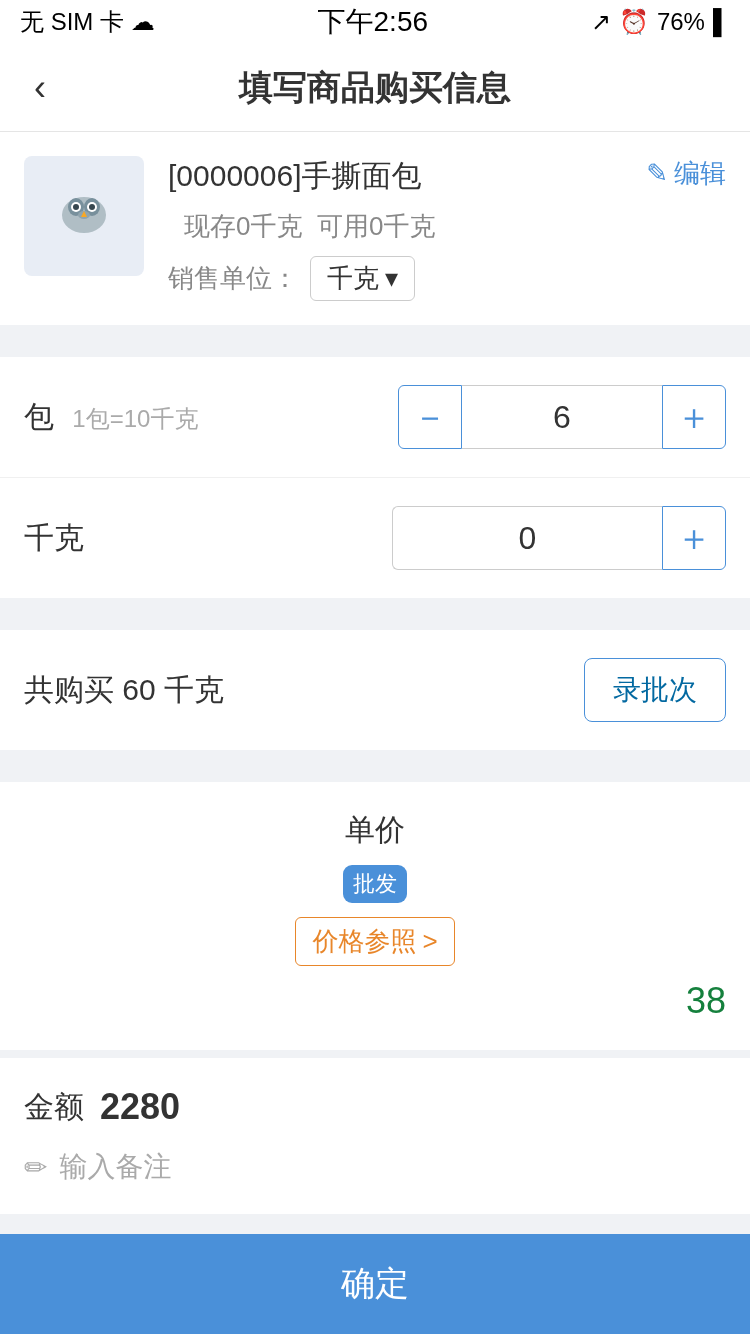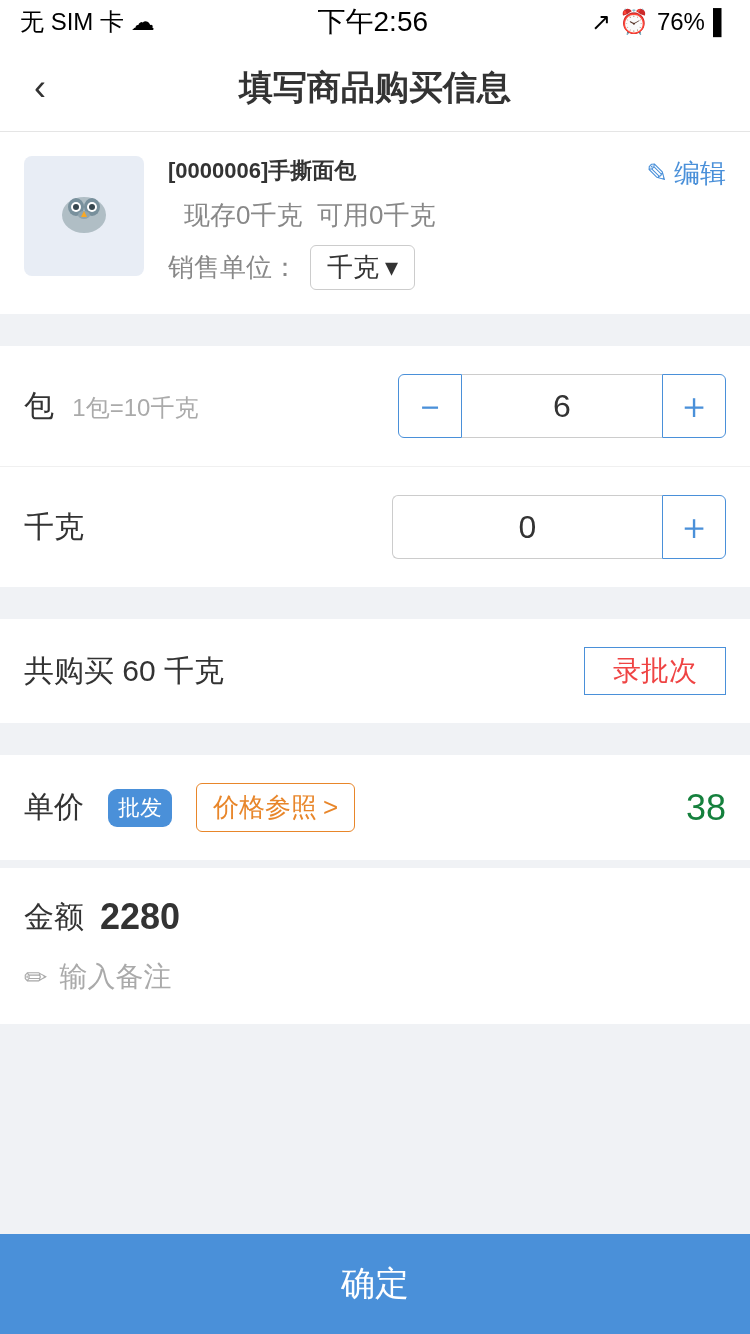--- a/index.html
+++ b/index.html
@@ -72,23 +72,23 @@
       align-items: center;
       justify-content: center;
       flex-shrink: 0;
     }
     .owl-icon {
       font-size: 48px;
       color: #7a8fa6;
     }
     .product-info { flex: 1; }
     .product-name {
-      font-size: 22px;
-      color: #333;
-      font-weight: 700;
+      font-size: 30px;
+      color: #333;
+      font-weight: 400;
       margin-bottom: 12px;
     }
     .product-stock {
       font-size: 26px;
       color: #888;
       margin-bottom: 12px;
       margin-left: 16px;
     }
     .product-unit {
       display: flex;
@@ -198,38 +198,39 @@
       align-items: center;
       justify-content: space-between;
       padding: 28px 24px;
     }
     .summary-text {
       font-size: 30px;
       color: #333;
     }
     .record-btn {
       border: 1.5px solid #4a90d9;
-      border-radius: 0;
-      padding: 4px 28px;
+      border-radius: 8px;
+      padding: 12px 28px;
       font-size: 28px;
-      color: #ef4444;
+      color: #0369a1;
       background: #fff;
       cursor: pointer;
     }
 
     
     .price-section {
       background: #fff;
       margin-bottom: 8px;
     }
     .price-row {
       display: flex;
       align-items: center;
       padding: 28px 24px;
-      gap: 24px;
+      gap: 14px;
+      flex-direction: column;
     }
     .price-label {
       font-size: 30px;
       color: #333;
     }
     .badge-pifa {
       background: #4a90d9;
       color: #fff;
       font-size: 22px;
       padding: 4px 10px;

